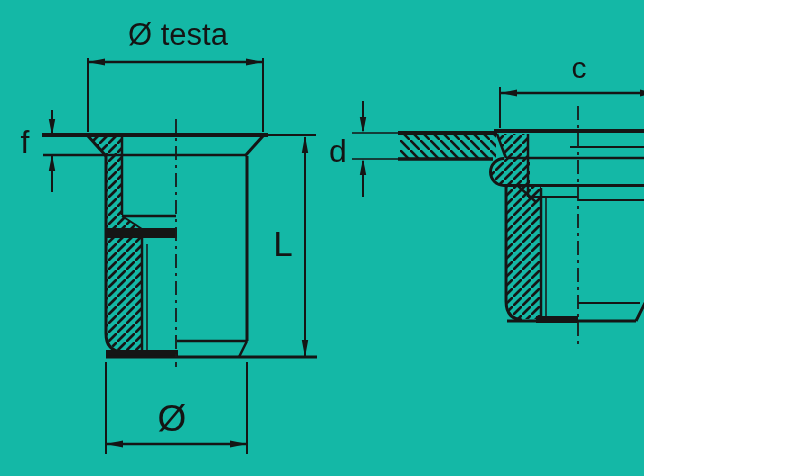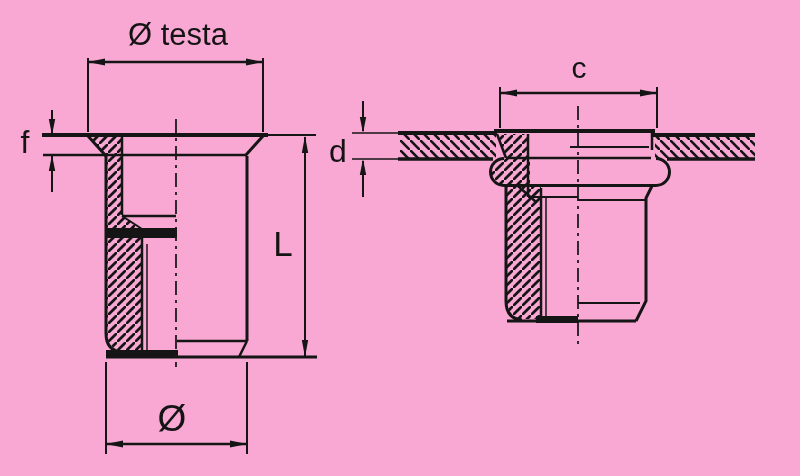--- a/index.html
+++ b/index.html
@@ -2,23 +2,23 @@
 <html><head>
 <meta charset="utf-8">
 <style>
   html, body {
     margin: 0;
     padding: 0;
     background: #ffffff;
   }
   .stage {
     position: relative;
-    width: 800px;
+    width: 644px;
     height: 476px;
-    background: #f9a8d4;
+    background: #14b8a6;
     overflow: hidden;
     font-family: "Liberation Sans", sans-serif;
     text-align: right;
   }
   svg { display: block; }
   .outline   { stroke: #151515; fill: none; }
   .thin      { stroke: #151515; fill: none; }
   .centerline{ stroke: #1a1a1a; fill: none; stroke-dasharray: 14 5 3 5; }
   .dimline   { stroke: #151515; fill: none; }
   .arrow     { fill: #151515; stroke: none; }

